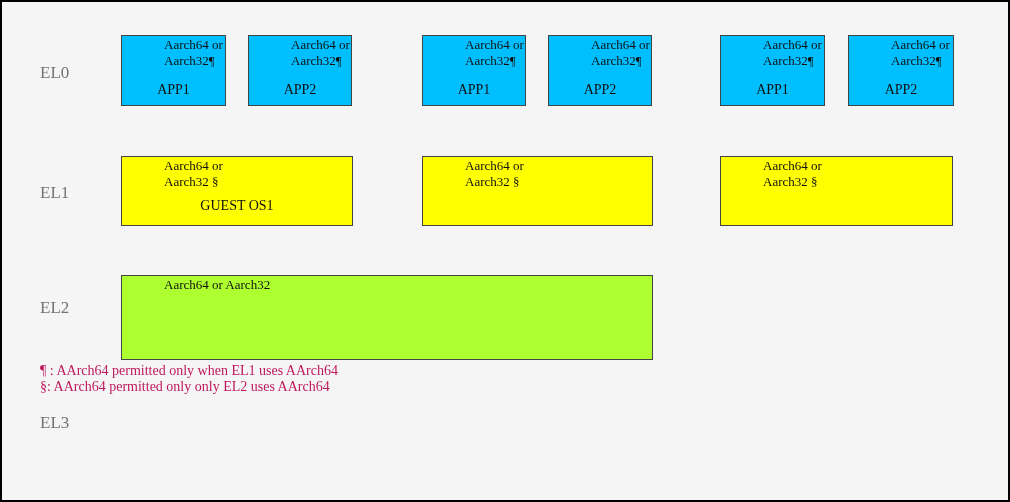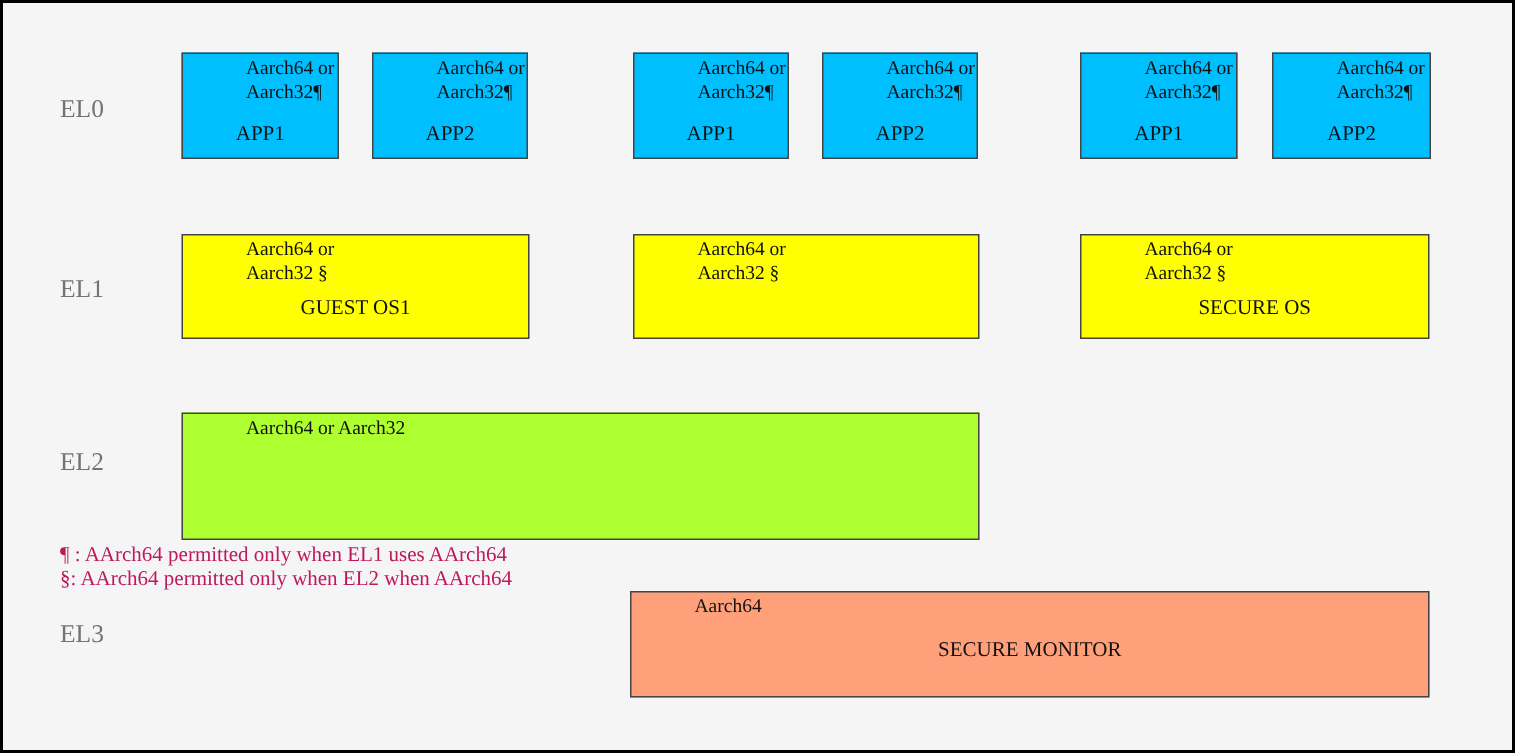--- a/index.html
+++ b/index.html
@@ -127,34 +127,27 @@
       <span>Aarch64 or</span><br>
       <span>Aarch32 §</span>
     </div>
   </div>
 
   <div class="box os" style="left:718px;top:154px;width:233px;height:70px">
     <div class="corner">
       <span>Aarch64 or</span><br>
       <span>Aarch32 §</span>
     </div>
-    <div class="blabel">SECURE OS</div>
   </div>
 
   <div class="box hyp" style="left:119px;top:273px;width:532px;height:85px">
     <div class="corner">
       <span>Aarch64 or Aarch32</span>
     </div>
   </div>
 
   <div class="legend">
     <div>¶ : AArch64 permitted only when EL1 uses AArch64</div>
-    <div>§: AArch64 permitted only when EL2 when AArch64</div>
+    <div>§: AArch64 permitted only only EL2 uses AArch64</div>
   </div>
 
-  <div class="box mon" style="left:418px;top:392px;width:533px;height:71px">
-    <div class="corner">
-      <span>Aarch64</span>
-    </div>
-    <div class="blabel">SECURE MONITOR</div>
-  </div>
 
 </div>
 
 </body></html>

